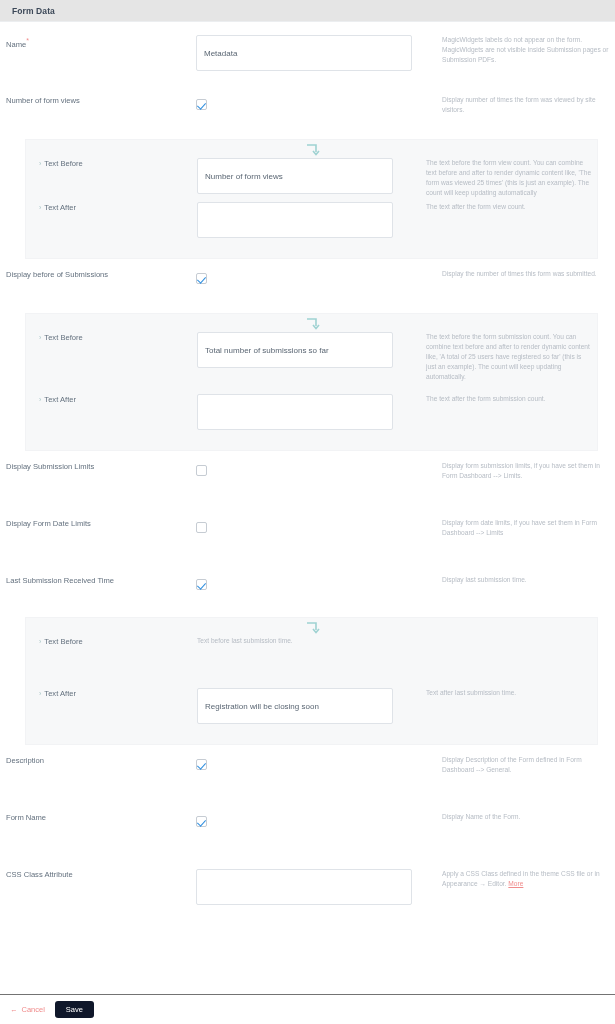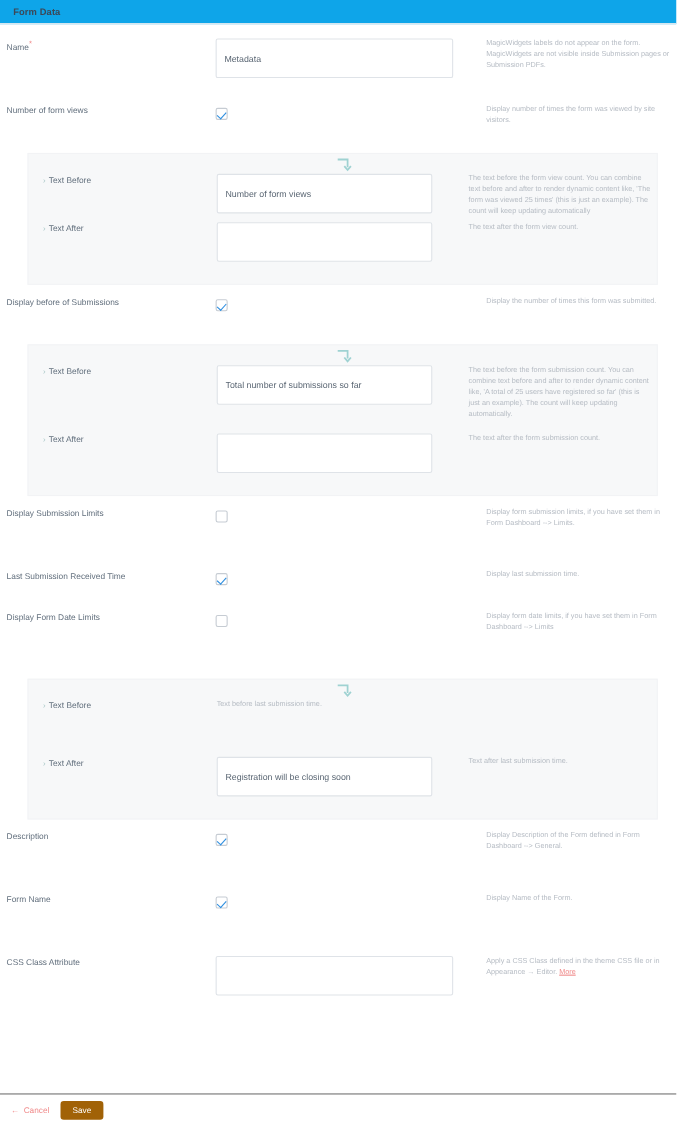--- a/index.html
+++ b/index.html
@@ -11,21 +11,21 @@
     overflow: hidden;
   }
   .page { position: relative; width: 615px; height: 1024px; background: #fff; }
 
   
   .panel-header {
     height: 22px;
     display: flex; align-items: center;
     padding: 0 12px;
     border-bottom: 1px solid #eceef0;
-    background: #0ea5e9;
+    background: #e5e5e5;
   }
   .panel-header .title {
     font-size: 8.5px; font-weight: bold; color: #3c4858; letter-spacing: .1px;
   }
 
   
   .body {
     position: absolute; top: 23px; left: 0; right: 0; bottom: 30px;
     background: #fff;
     overflow: hidden;
@@ -137,21 +137,21 @@
   .btn-cancel {
     font-size: 7.5px;
     color: #f08b8b;
     background: none; border: none;
     padding: 0 10px 0 0;
     cursor: pointer;
     font-family: "Liberation Sans", sans-serif;
   }
   .btn-cancel .ar { margin-right: 4px; }
   .btn-save {
-    background: #a16207;
+    background: #0f172a;
     color: #fff;
     border: none; border-radius: 3px;
     font-size: 7.5px;
     height: 17px;
     padding: 0 11px;
     cursor: pointer;
     font-family: "Liberation Sans", sans-serif;
   }
   .morelink { color: #f08b8b; }
 </style>
@@ -241,34 +241,34 @@
     </div>
 
     <div class="row" style="min-height:57px;justify-content:center;">
       <div class="lbl">Display Submission Limits</div>
       <div class="ctl">
         <span class="cbx"></span>
       </div>
       <div class="desc">Display form submission limits, if you have set them in Form Dashboard --&gt; Limits.</div>
     </div>
 
+    <div class="row" style="min-height:57px;">
+      <div class="lbl">Display Form Date Limits</div>
+      <div class="ctl">
+        <span class="cbx"></span>
+      </div>
+      <div class="desc">Display form date limits, if you have set them in Form Dashboard --&gt; Limits</div>
+    </div>
+
     <div class="row" style="min-height:38px;">
       <div class="lbl">Last Submission Received Time</div>
       <div class="ctl">
         <span class="cbx on"></span>
       </div>
       <div class="desc">Display last submission time.</div>
-    </div>
-
-    <div class="row" style="min-height:57px;">
-      <div class="lbl">Display Form Date Limits</div>
-      <div class="ctl">
-        <span class="cbx"></span>
-      </div>
-      <div class="desc">Display form date limits, if you have set them in Form Dashboard --&gt; Limits</div>
     </div>
 
     <div class="subpanel">
       <div class="arrow">
         <svg width="16" height="14" viewBox="0 0 16 14" fill="none">
           <path d="M3 2 H12 V9" stroke="#9fd2d2" stroke-width="1.6" fill="none"></path>
           <path d="M9 8 L12 11.5 L15 8" stroke="#9fd2d2" stroke-width="1.6" fill="none"></path>
         </svg>
       </div>
       <div class="row" style="min-height:52px;">

